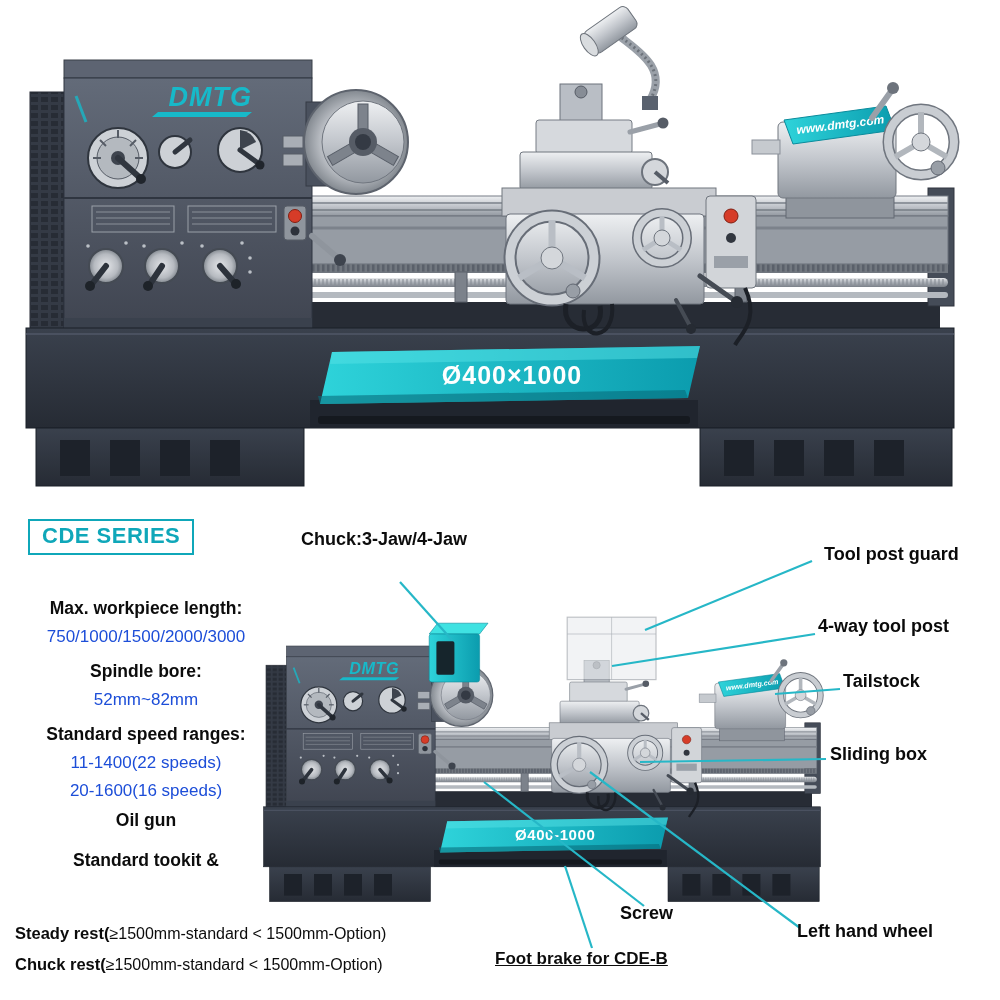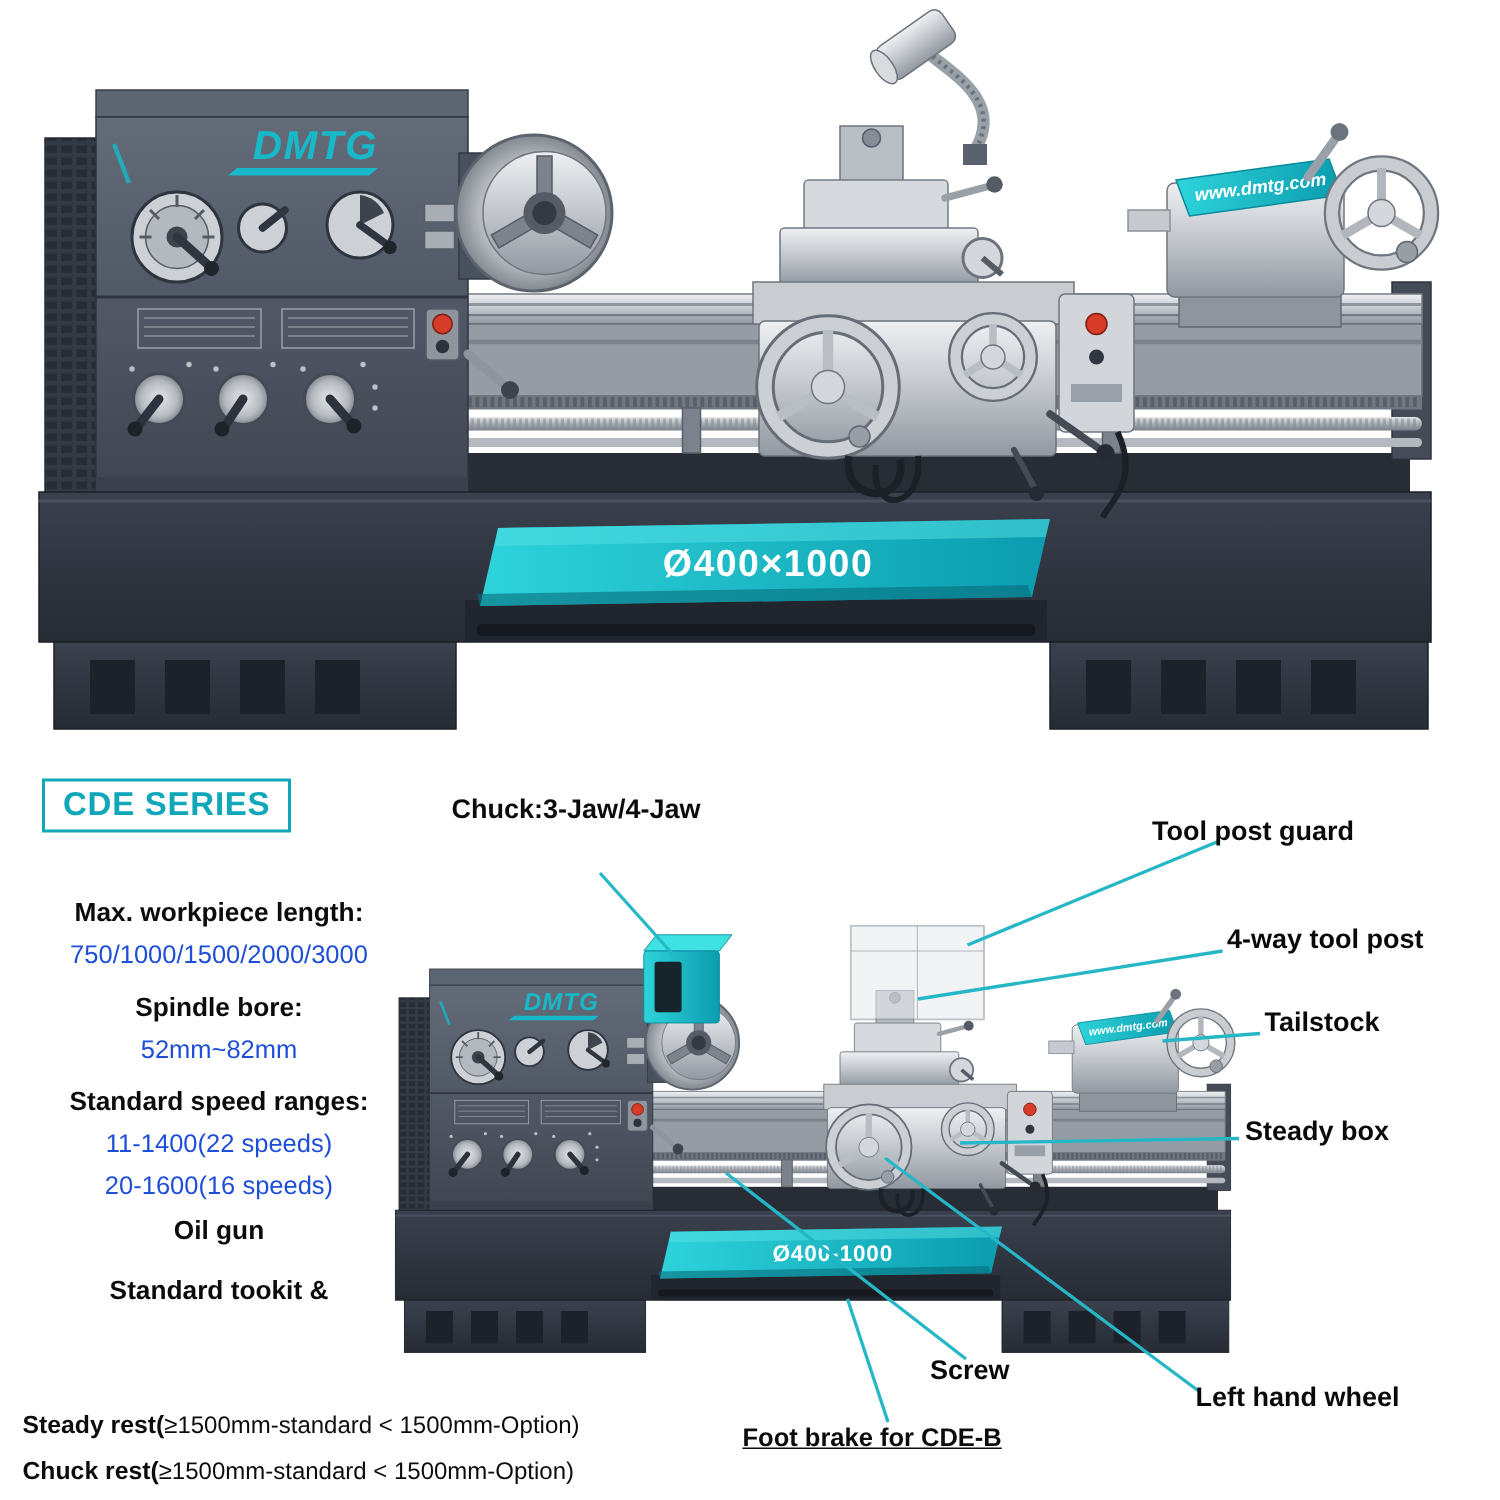--- a/index.html
+++ b/index.html
@@ -10,21 +10,21 @@
   .badge { position:absolute; left:28px; top:519px; border:2px solid #0fa7b9; color:#0fa7b9;
            font-weight:bold; font-size:22px; letter-spacing:.5px; padding:2px 12px 4px; background:#fff; }
   .chuck-label { position:absolute; left:252px; top:526px; width:264px; text-align:center;
                  font-weight:bold; font-size:18px; line-height:27px; }
   .callout-label { position:absolute; font-weight:bold; font-size:18px; white-space:nowrap; color:#0a0a0a; }
   .specs { position:absolute; left:15px; top:598px; width:262px;text-align:center; }
   .spec-h { font-weight:bold; font-size:17.5px; margin-top:14px; }
   .spec-h.first { margin-top:0; }
   .spec-h.gap-lg { margin-top:19px; }
   .spec-v { font-size:17px; margin-top:8px; color:#1d4ed8; }
-  .notes { position:absolute; left:15px; top:918px; font-size:16px; line-height:30px; white-space:nowrap;margin-top:17px; }
+  .notes { position:absolute; left:15px; top:918px; font-size:16px; line-height:30px; white-space:nowrap; }
   .notes b { font-size:16.5px; }
   .foot-brake { position:absolute; left:495px; top:949px; font-weight:bold; font-size:17px; white-space:nowrap;text-decoration:underline; }
   .overlay { position:absolute; left:0; top:0; pointer-events:none; }
 </style>
 </head>
 <body>
 
 <svg style="position:absolute;width:0;height:0" aria-hidden="true">
   <defs>
     <linearGradient id="gMetalV" x1="0" y1="0" x2="0" y2="1">
@@ -287,24 +287,24 @@
     <line x1="826" y1="759" x2="640" y2="762"></line>
     <line x1="644" y1="906" x2="484" y2="782"></line>
     <line x1="800" y1="928" x2="590" y2="772"></line>
     <line x1="592" y1="948" x2="565" y2="866"></line>
   </g>
 </svg>
 
 <div class="chuck-label">
   <div>Chuck:3-Jaw/4-Jaw</div>
 </div>
-<div class="callout-label" style="left:768px;top:544px">Tool post guard</div>
+<div class="callout-label" style="left:824px;top:544px">Tool post guard</div>
 <div class="callout-label" style="left:818px;top:616px">4-way tool post</div>
 <div class="callout-label" style="left:843px;top:671px">Tailstock</div>
-<div class="callout-label" style="left:830px;top:744px">Steady box</div>
+<div class="callout-label" style="left:830px;top:744px">Sliding box</div>
 <div class="callout-label" style="left:620px;top:903px">Screw</div>
 <div class="callout-label" style="left:797px;top:921px">Left hand wheel</div>
 
 <div class="specs">
   <div class="spec-h first">Max. workpiece length:</div>
   <div class="spec-v">750/1000/1500/2000/3000</div>
   <div class="spec-h">Spindle bore:</div>
   <div class="spec-v">52mm~82mm</div>
   <div class="spec-h">Standard speed ranges:</div>
   <div class="spec-v">11-1400(22 speeds)</div>

